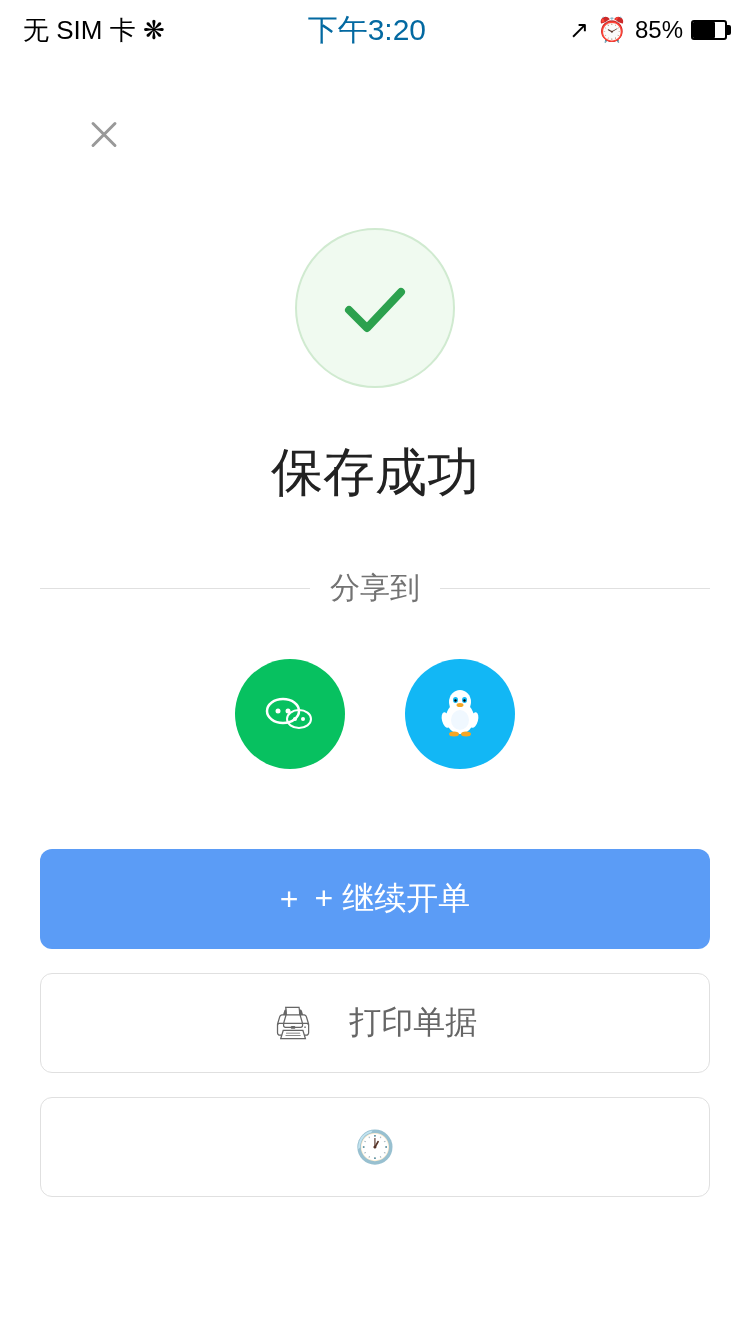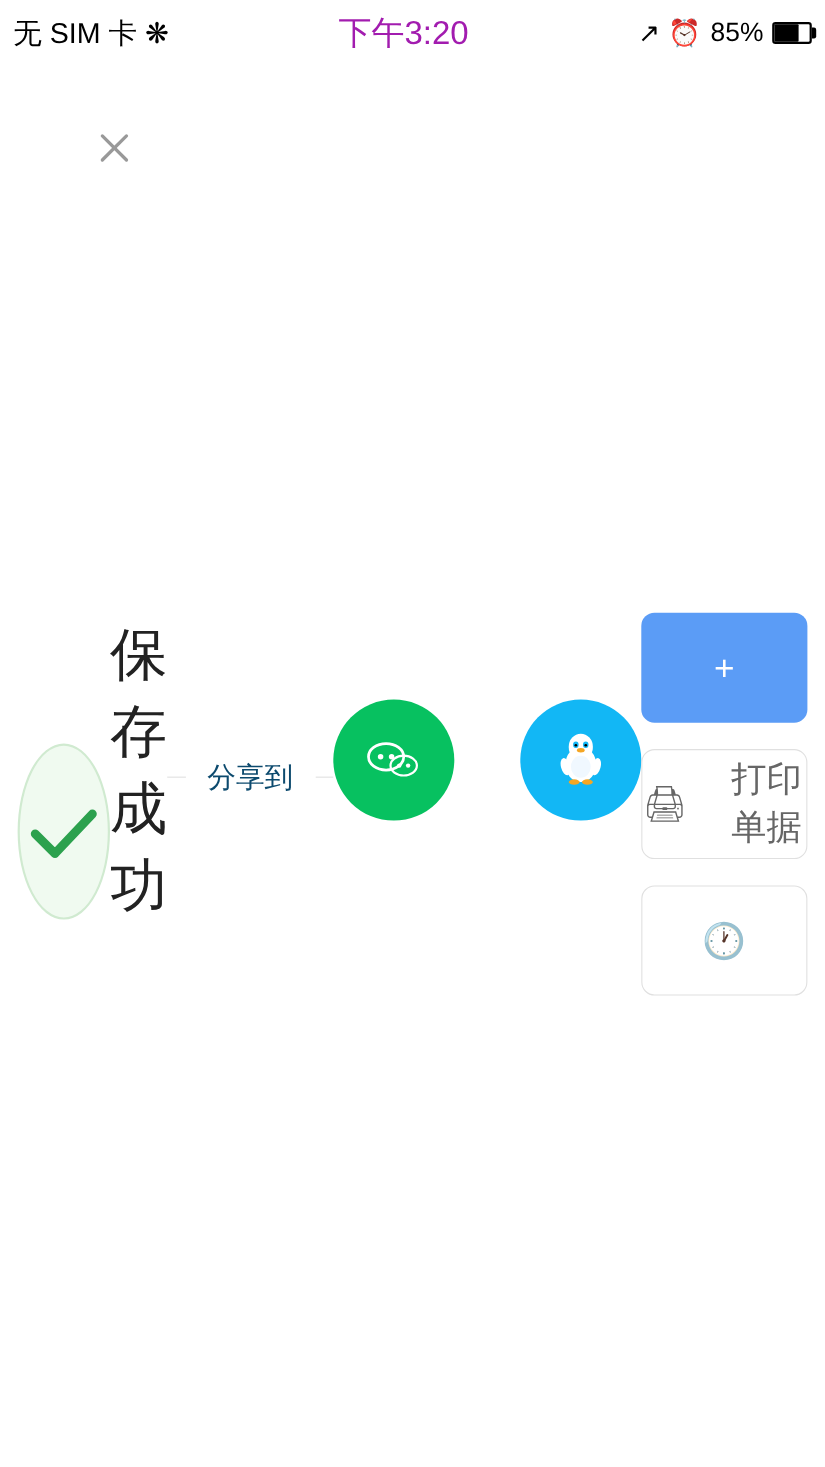--- a/index.html
+++ b/index.html
@@ -14,35 +14,35 @@
     }
 
     
     .status-bar {
       width: 100%;
       height: 60px;
       background: #ffffff;
       display: flex;
       align-items: center;
       justify-content: space-between;
-      padding: 0 12px;
+      padding: 0 23px;
       flex-shrink: 0;
     }
     .status-left {
       display: flex;
       align-items: center;
       gap: 10px;
       font-size: 26px;
       color: #000;
       font-weight: 500;
     }
     .status-center {
       font-size: 30px;
       font-weight: 500;
-      color: #a21caf;
+      color: #0369a1;
     }
     .status-right {
       display: flex;
       align-items: center;
       gap: 8px;
       font-size: 24px;
       color: #000;
     }
 
     
@@ -66,23 +66,23 @@
       background: #999;
       border-radius: 2px;
     }
     .close-btn::before { transform: rotate(45deg); }
     .close-btn::after { transform: rotate(-45deg); }
 
     
     .main-content {
       flex: 1;
       display: flex;
-      flex-direction: row;
-      align-items: center;
-      padding: 0 16px;
+      flex-direction: column;
+      align-items: center;
+      padding: 0 40px;
     }
 
     
     .success-circle {
       width: 160px;
       height: 160px;
       border-radius: 50%;
       background: #f0faf0;
       border: 2px solid #d0ead0;
       display: flex;
@@ -111,22 +111,22 @@
       align-items: center;
       gap: 20px;
       margin-bottom: 50px;
     }
     .share-divider .line {
       flex: 1;
       height: 1px;
       background: #e0e0e0;
     }
     .share-divider .share-label {
-      font-size: 26px;
-      color: #0c4a6e;
+      font-size: 30px;
+      color: #737373;
       white-space: nowrap;
     }
 
     
     .share-icons {
       display: flex;
       gap: 60px;
       margin-bottom: 80px;
     }
     .share-icon-btn {
@@ -249,20 +249,21 @@
         <ellipse cx="44" cy="36" rx="4" ry="8" fill="white" transform="rotate(15 44 36)"></ellipse>
 
         <ellipse cx="30" cy="36" rx="9" ry="10" fill="#f0f8ff"></ellipse>
       </svg>
     </button>
   </div>
 
   <div class="action-buttons">
     <button class="action-btn action-btn-primary">
       <span class="btn-icon">+</span>
+      <span style="font-size:32px;">+ 继续开单</span>
     </button>
     <button class="action-btn action-btn-secondary">
       <span style="font-size:32px;">🖨</span>
       <span style="font-size:32px;margin-left:20px;">打印单据</span>
     </button>
     <button class="action-btn action-btn-secondary">
       <span style="font-size:32px;">🕐</span>
     </button>
   </div>
 

